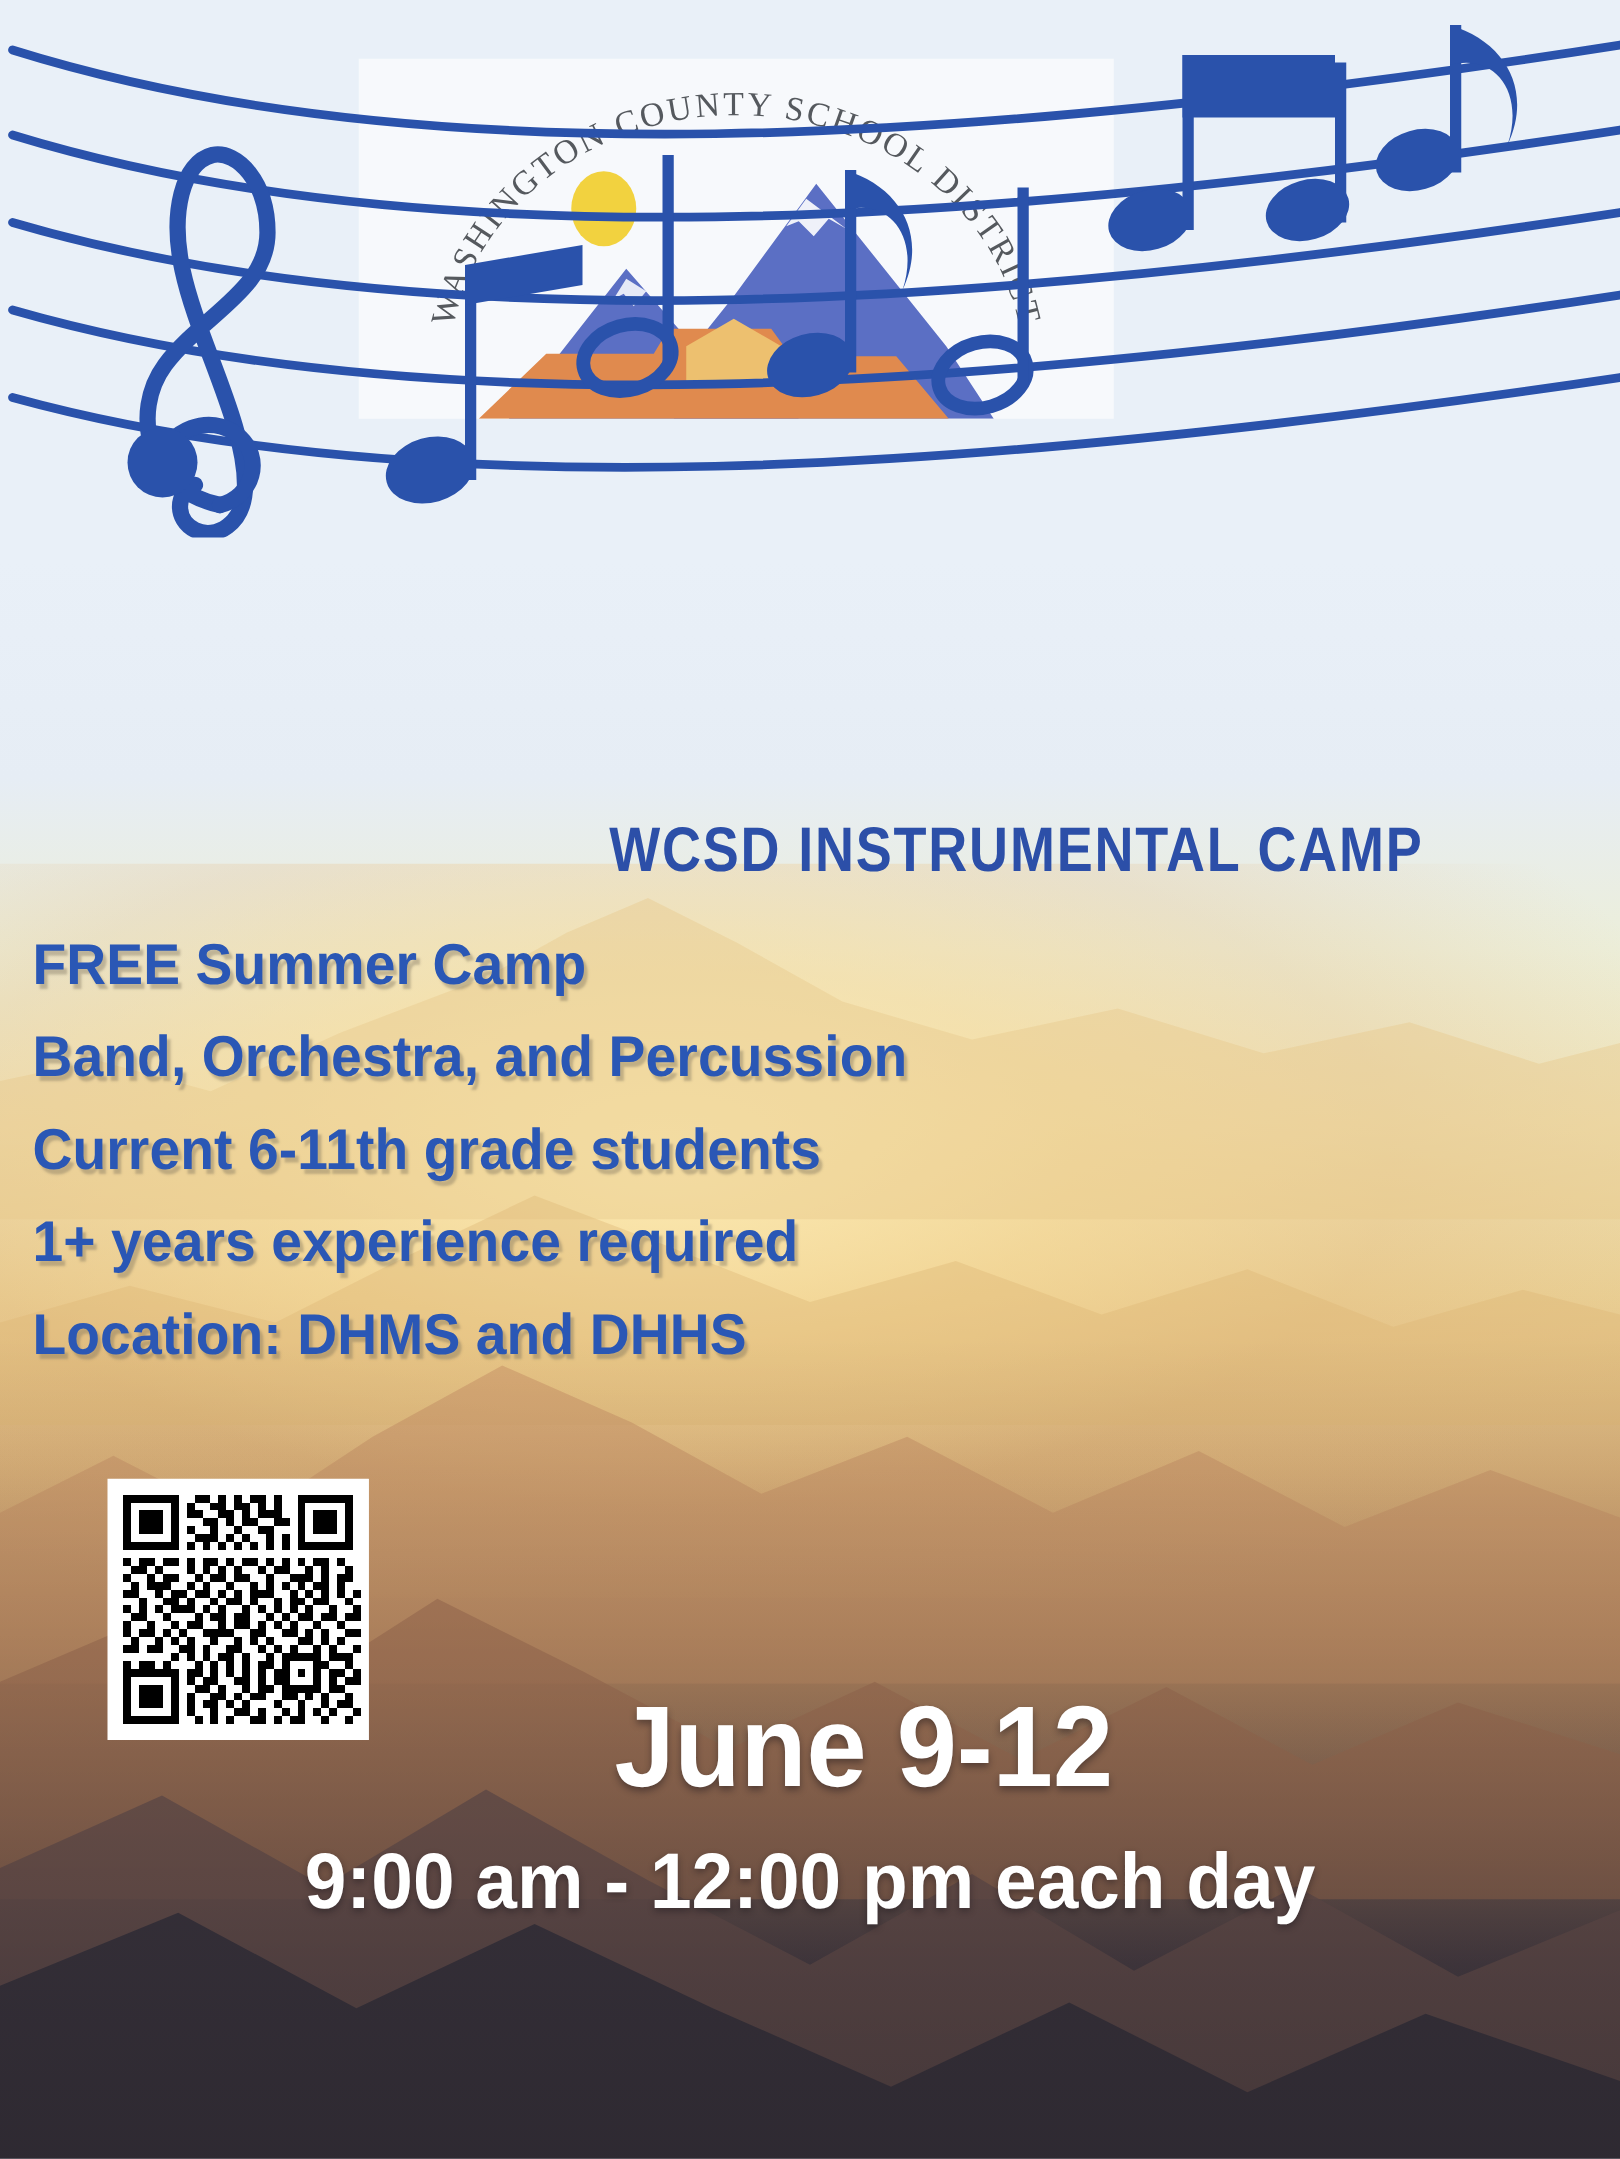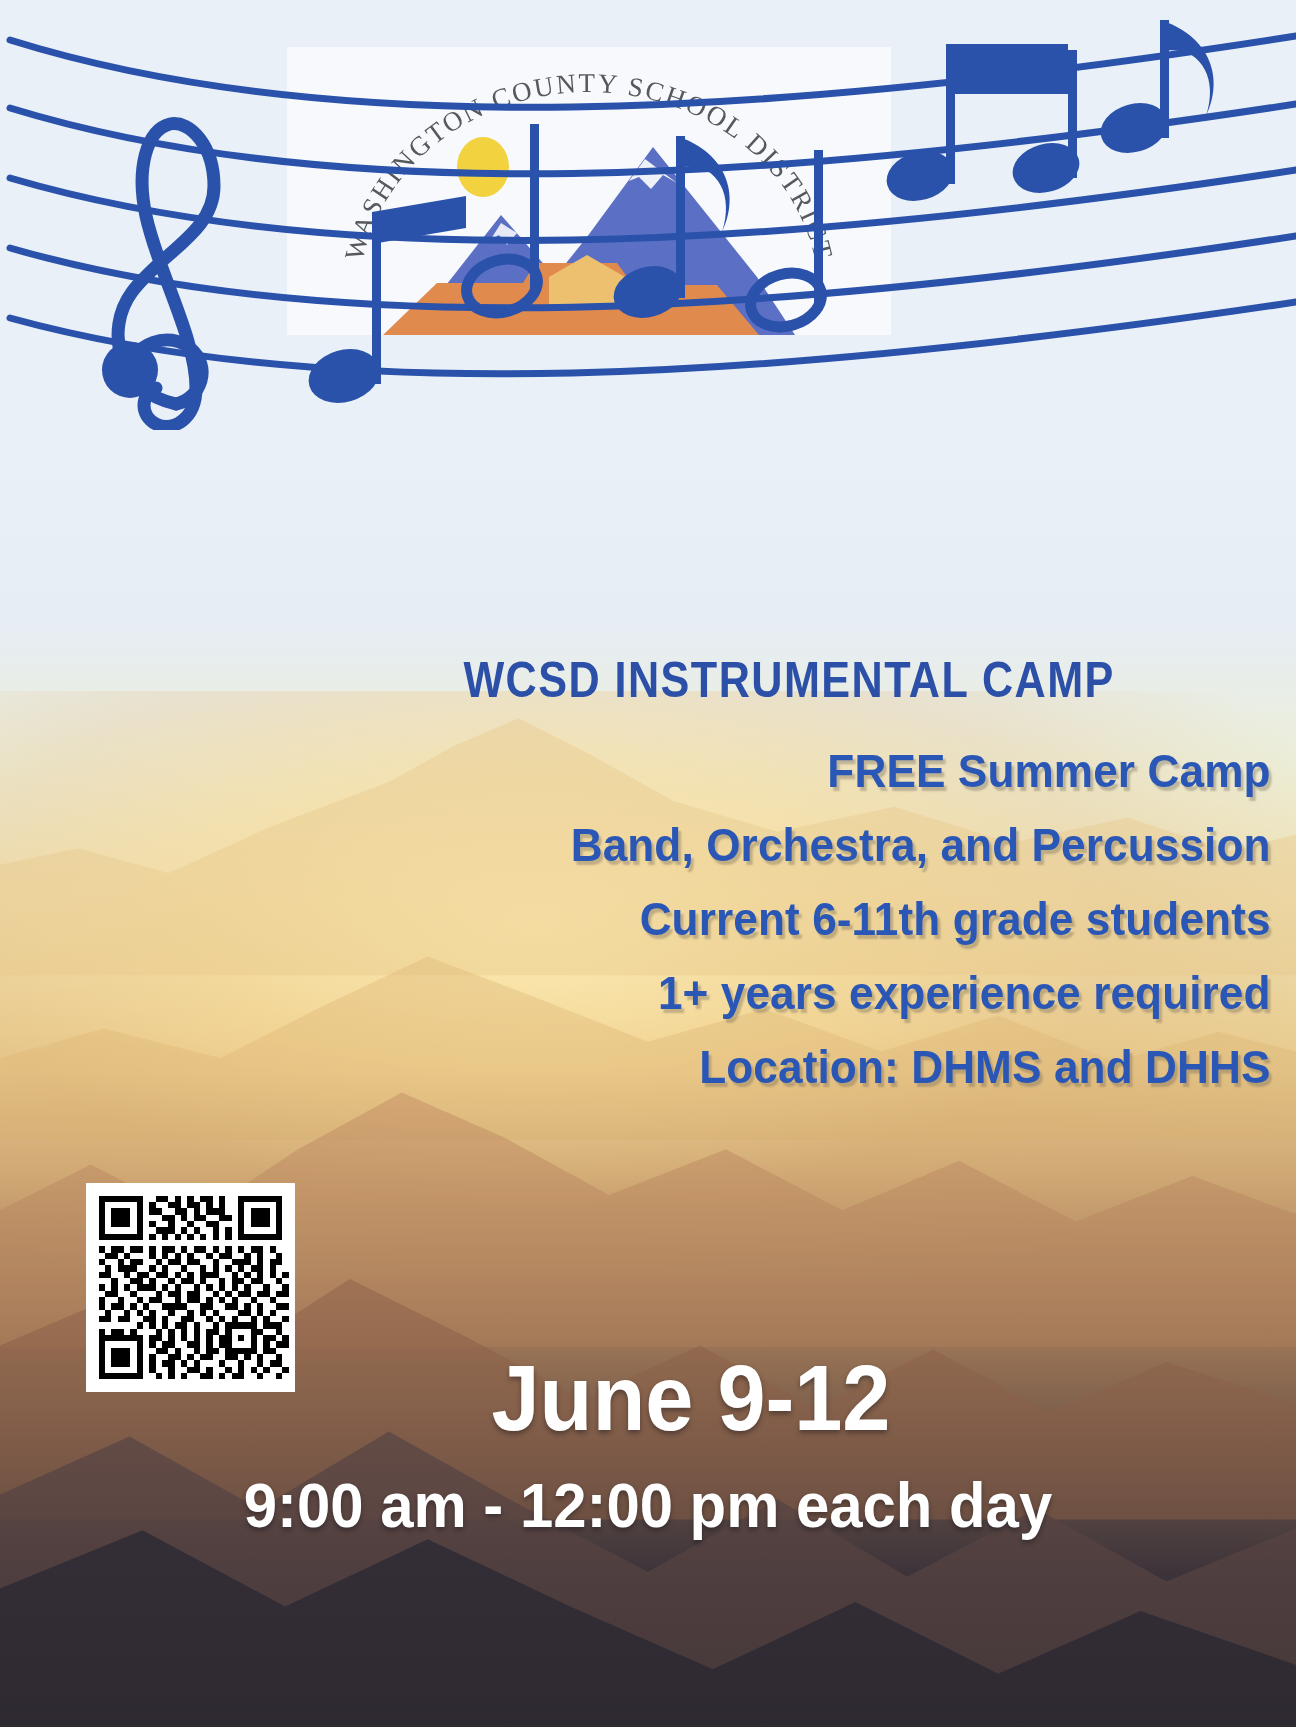--- a/index.html
+++ b/index.html
@@ -61,27 +61,27 @@
   .staff{position:absolute;left:0;top:0;width:1296px;height:430px;}
   .staff svg{display:block;width:100%;height:100%;}
 
   
   .headline{
     position:absolute;left:0;right:0;top:396px;text-align:center;
   }
   .headline .hl-svg{display:block;width:1296px;height:240px;}
 
   .subtitle{
-    position:absolute;left:0;right:0;top:652px;text-align:center;
+    position:absolute;left:0;right:0;top:652px;text-align:center;padding-left:24px;
   }
   .subtitle svg{display:block;width:1296px;height:58px;}
 
   
   .body-lines{
-    position:absolute;left:0;right:0;top:748px;text-align:right;padding-left:26px;
+    position:absolute;left:0;right:0;top:748px;text-align:left;
   }
   .bline{
     color:#2a57b5;
     font-weight:bold;
     font-size:46px;
     letter-spacing:.1px;
     line-height:1.0;
     margin:0 0 28px 0;
     text-shadow:3px 4px 2px rgba(120,110,90,.40);
     transform:scaleX(.96);

